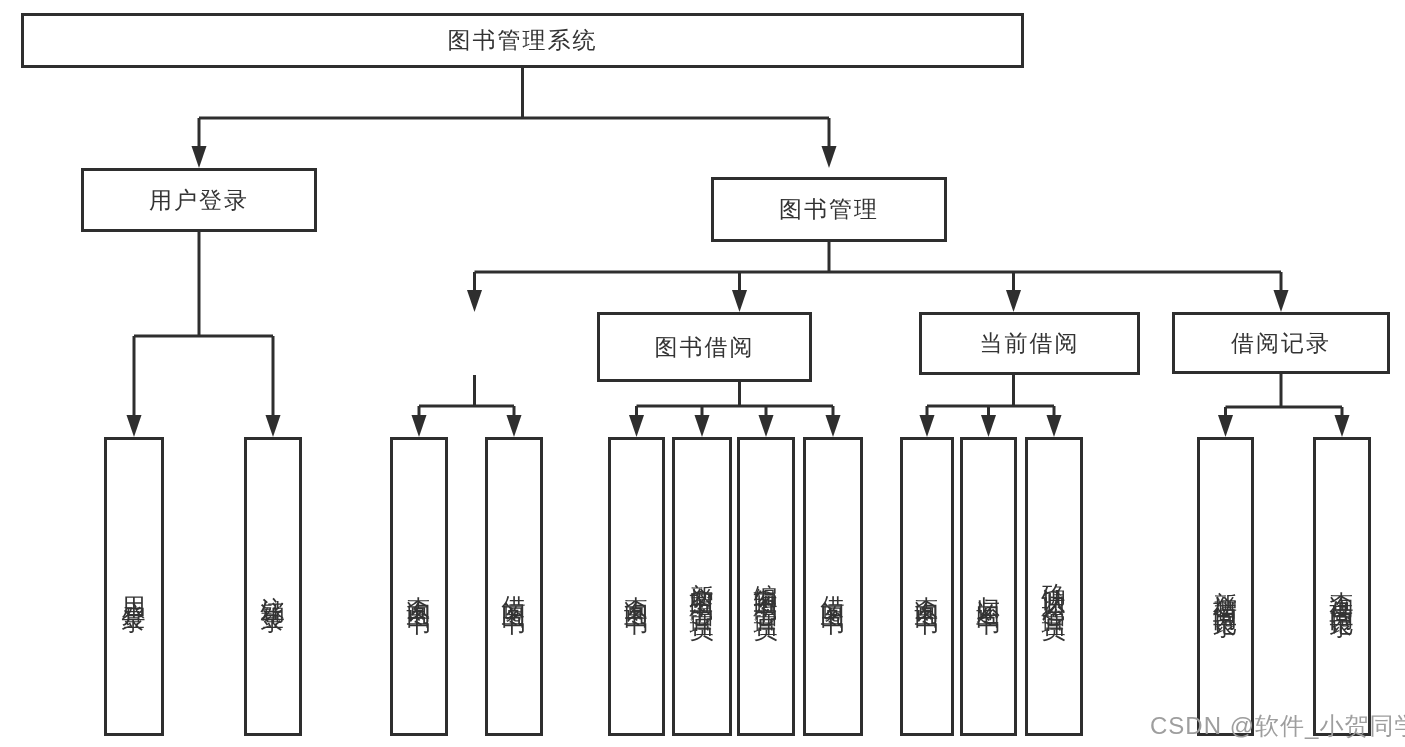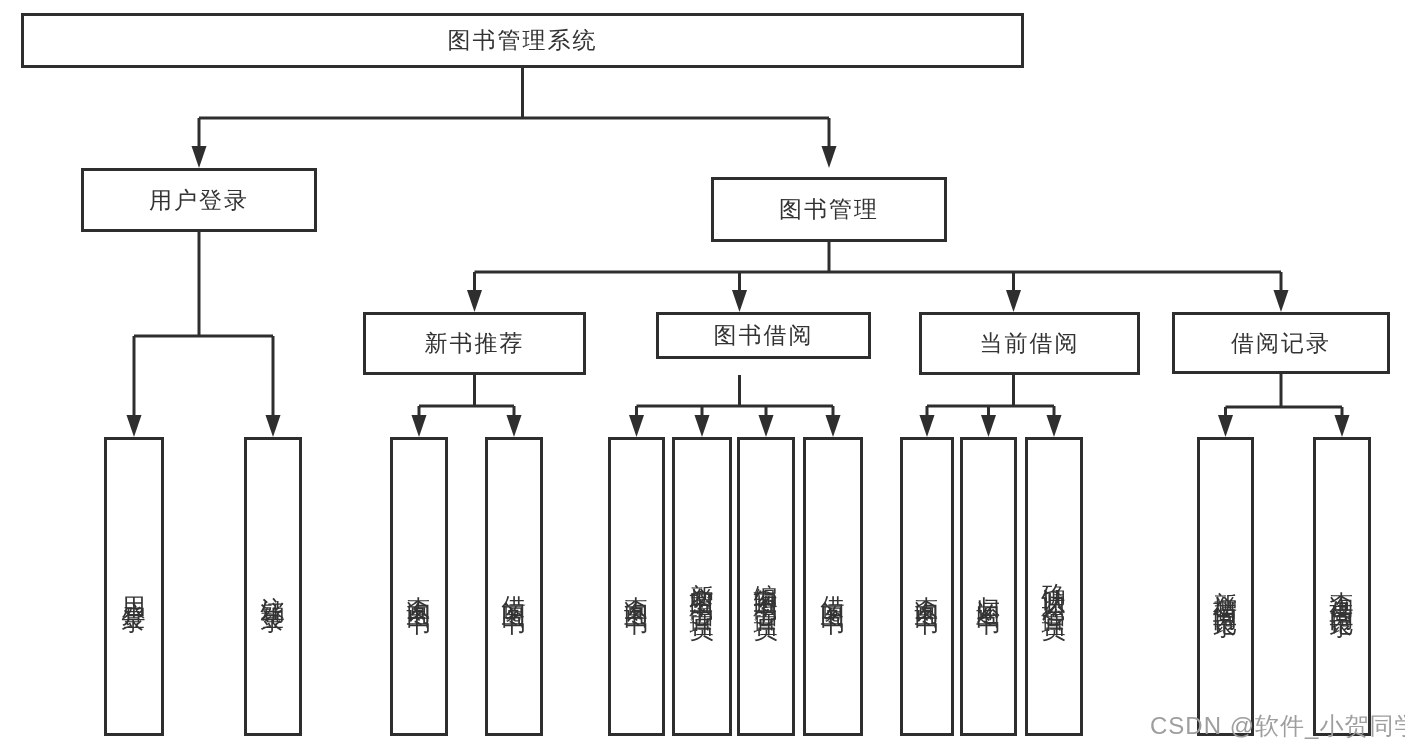--- a/index.html
+++ b/index.html
@@ -37,21 +37,21 @@
     font-size: 24px;
     line-height: 1.05;
     letter-spacing: 5px;
     white-space: nowrap;
   }
   
   #n-root       { left: 21px;  top: 13px;  width: 1003px; height: 55px; }
   #n-user-login { left: 81px;  top: 168px; width: 236px;  height: 64px; }
   #n-book-mgmt  { left: 711px; top: 168px; width: 236px;  height: 65px; margin-top: 9px; }
   #n-new-rec    { left: 363px; top: 312px; width: 223px;  height: 63px; }
-  #n-borrow     { left: 656px; top: 312px; width: 215px;  height: 47px; }
+  #n-borrow     { left: 597px; top: 312px; width: 215px;  height: 70px; }
   #n-current    { left: 903px; top: 312px; width: 221px;  height: 63px; margin-left: 16px; }
   #n-record     { left: 1172px;top: 312px; width: 218px;  height: 62px; }
   .leaf { top: 437px; height: 299px; }
   #l1  { left: 104px;  width: 60px; }
   #l2  { left: 244px;  width: 58px; }
   #l3  { left: 390px;  width: 58px; }
   #l4  { left: 485px;  width: 58px; }
   #l5  { left: 608px;  width: 57px; }
   #l6  { left: 672px;  width: 60px; }
   #l7  { left: 737px;  width: 58px; }
@@ -158,23 +158,20 @@
     <span>图书管理系统</span>
   </div>
 
   <div id="n-user-login" class="box hbox">
     <span>用户登录</span>
   </div>
   <div id="n-book-mgmt" class="box hbox">
     <span>图书管理</span>
   </div>
 
-  <div id="n-new-rec" class="box hbox">
-    <span>新书推荐</span>
-  </div>
   <div id="n-borrow" class="box hbox">
     <span>图书借阅</span>
   </div>
   <div id="n-current" class="box hbox">
     <span>当前借阅</span>
   </div>
   <div id="n-record" class="box hbox">
     <span>借阅记录</span>
   </div>
 

